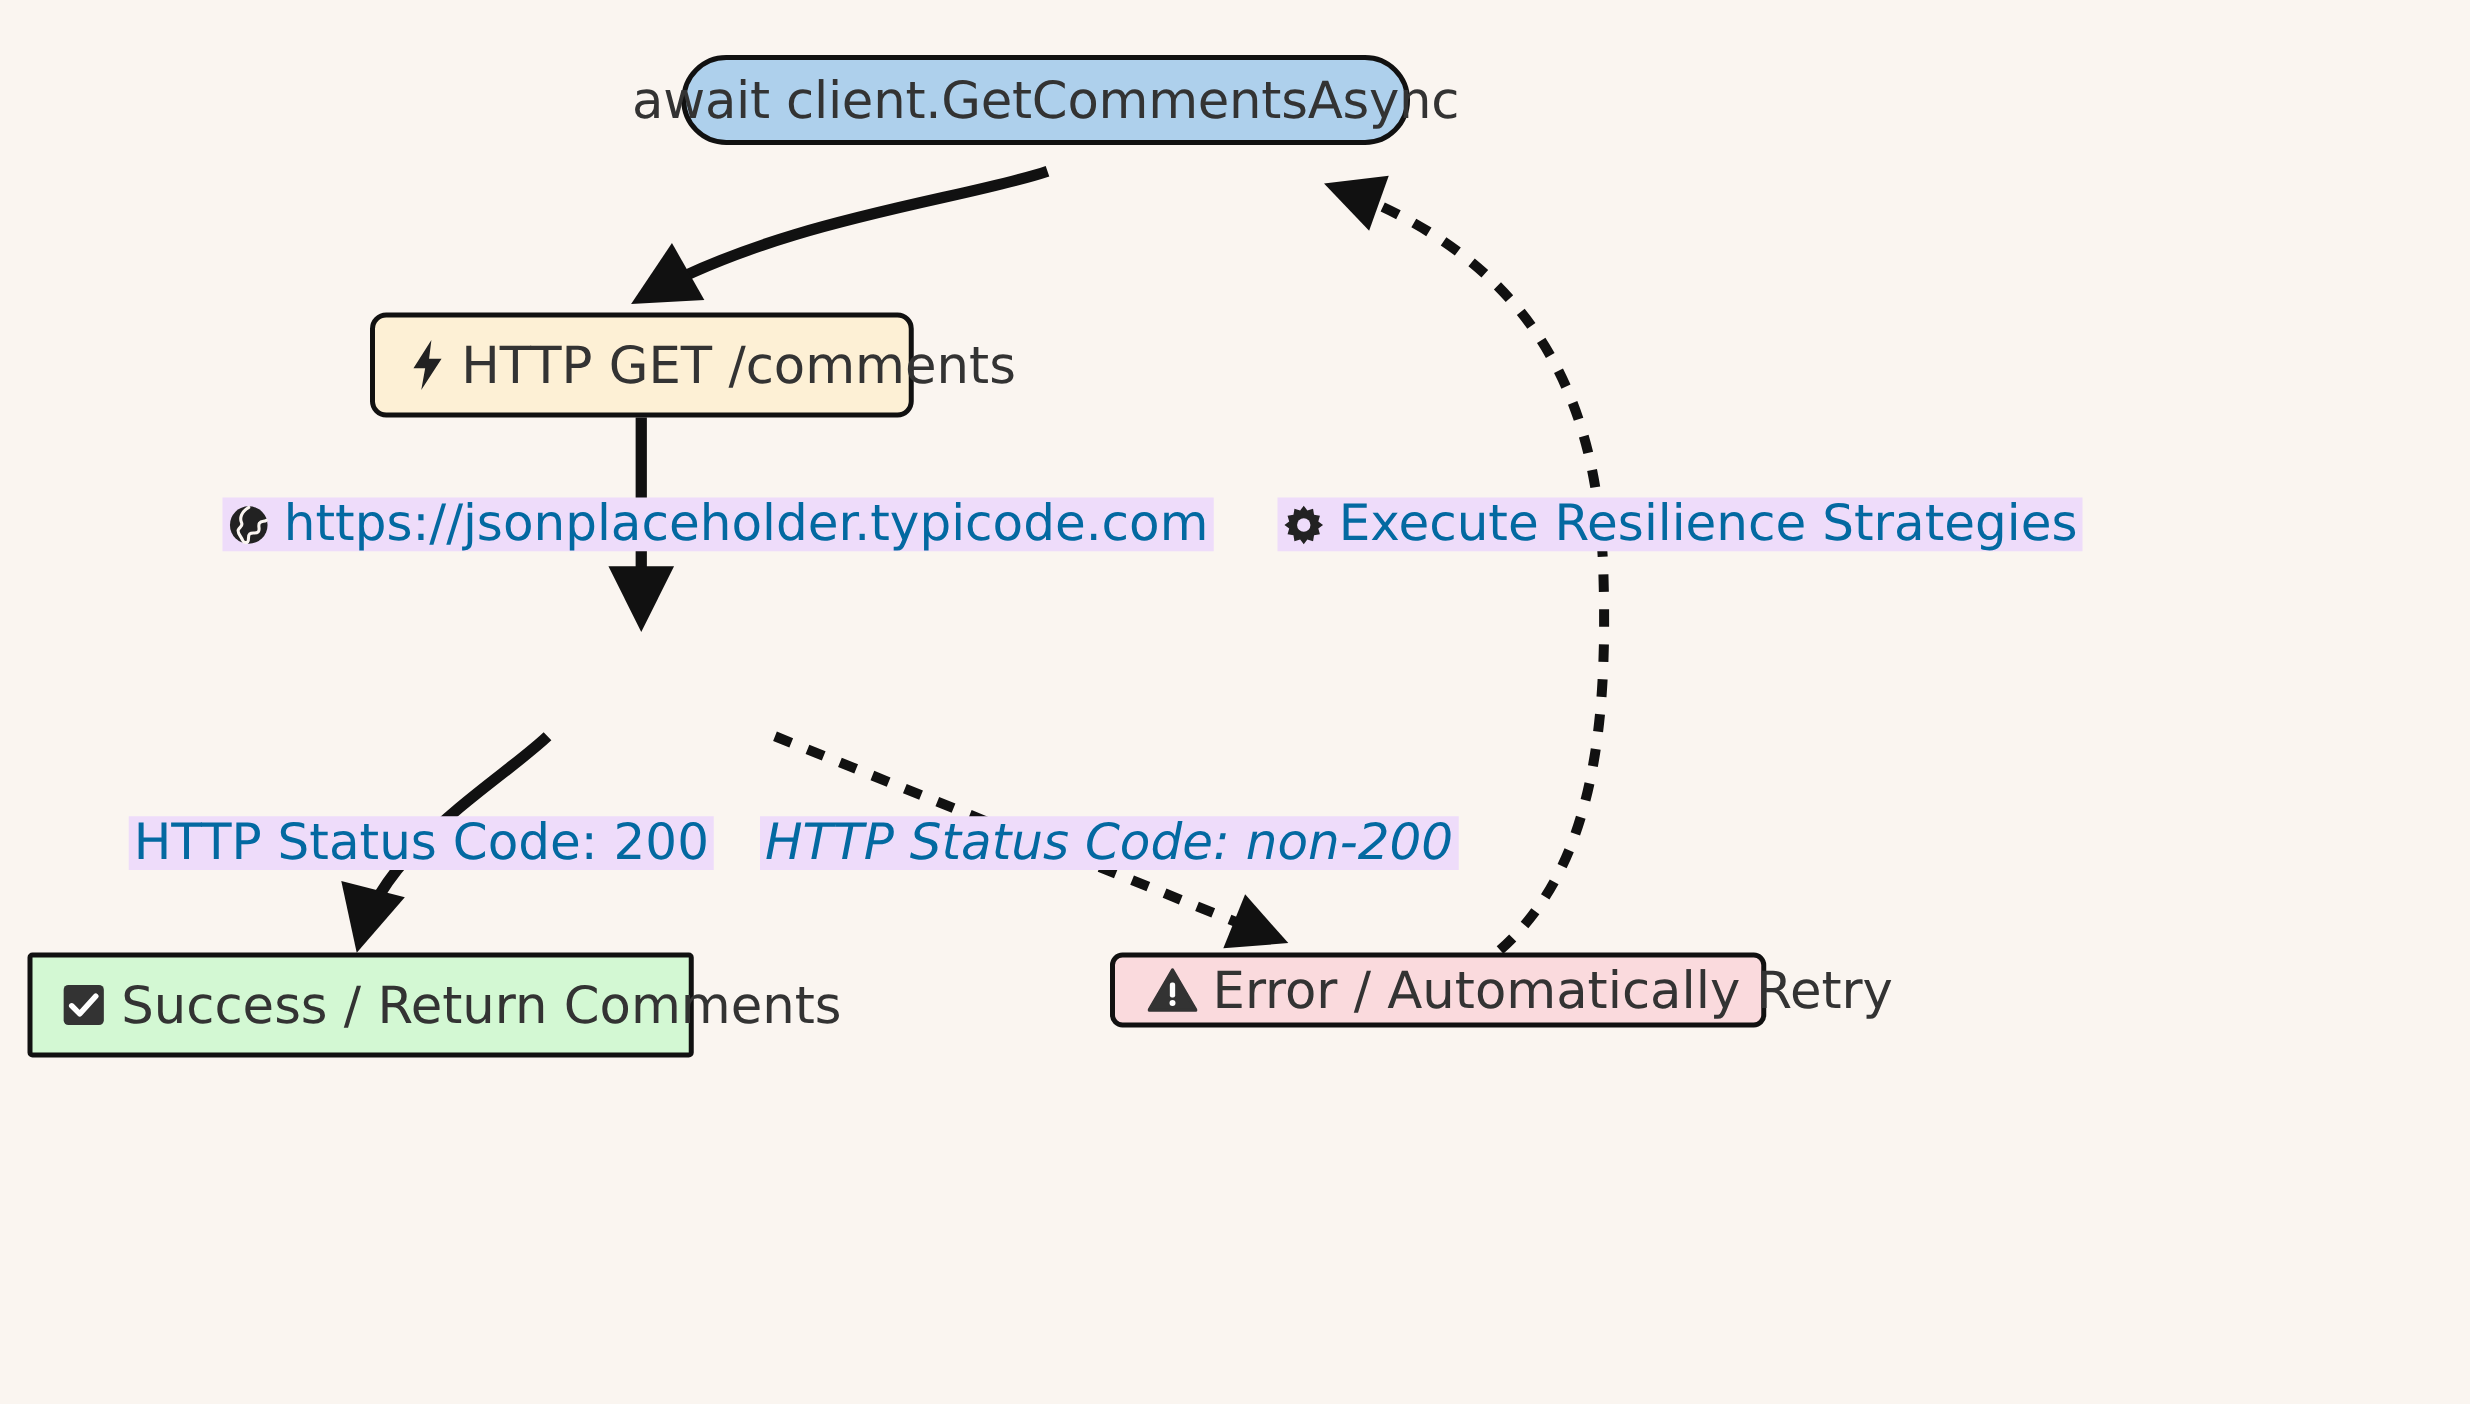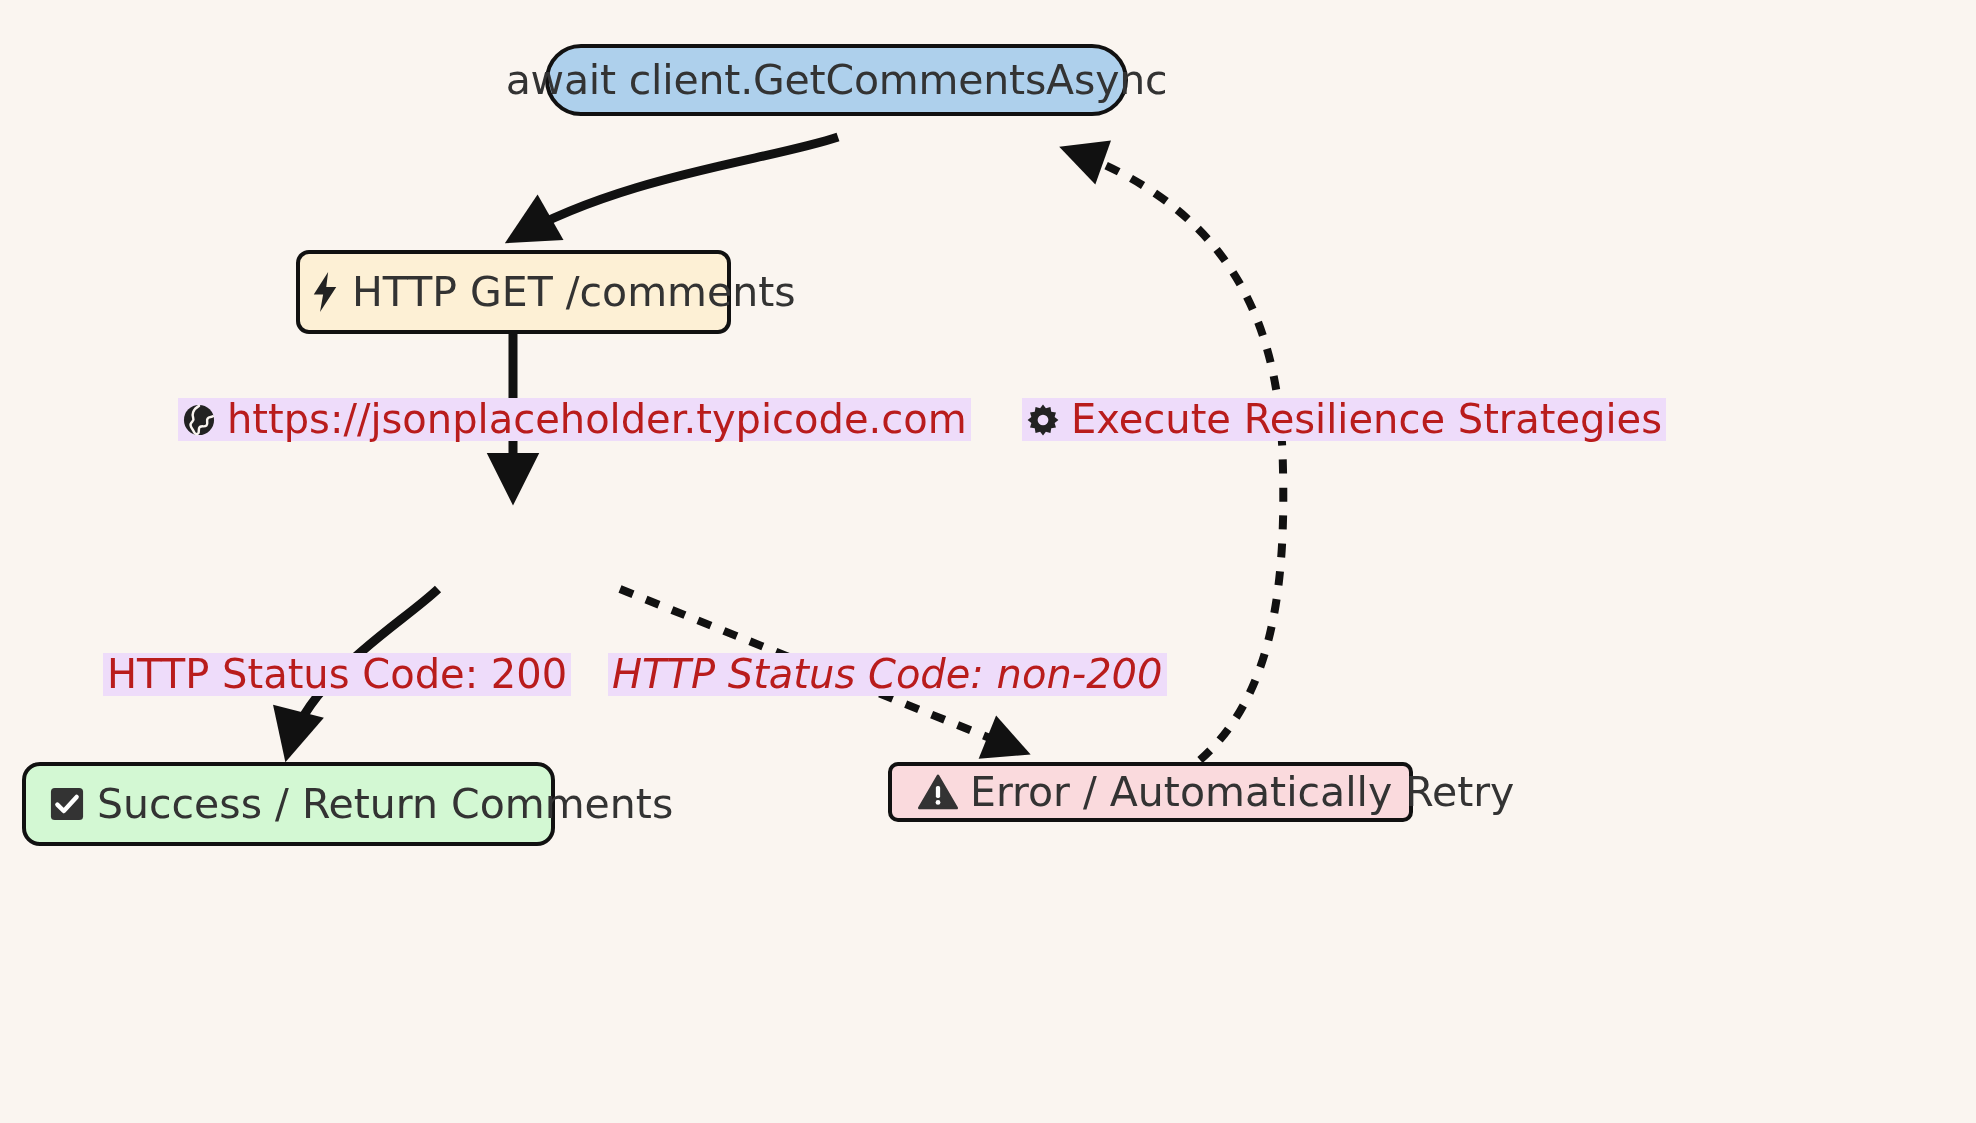--- a/index.html
+++ b/index.html
@@ -60,21 +60,21 @@
 
   
   #node-httpget {
     left: 296px;
     top: 250px;
     width: 435px;
     height: 84px;
     background: #fdf0d5;
     border: 4px solid #111111;
     border-radius: 13px;
-    padding-left: 10px;
+    padding-left: 27px;
     font-size: 41px;
     text-align: center;
   }
 
   
   #node-response {
     left: 267px;
     top: 505px;
     width: 491px;
     height: 84px;
@@ -91,21 +91,21 @@
   }
 
   
   #node-success {
     left: 22px;
     top: 762px;
     width: 533px;
     height: 84px;
     background: #d3f8d3;
     border: 4px solid #111111;
-    border-radius: 18px;
+    border-radius: 4px;
     padding-left: 23px;
     font-size: 41px;
   }
 
   
   #node-error {
     left: 888px;
     top: 762px;
     width: 525px;
     height: 60px;
@@ -113,21 +113,21 @@
     border: 4px solid #111111;
     border-radius: 10px;
     padding-left: 26px;
     font-size: 41px;
   }
 
   
   .edge-label {
     position: absolute;
     background: #eedcfa;
-    color: #b91c1c;
+    color: #0369a1;
     font-size: 40px;
     line-height: 43px;
     white-space: nowrap;
     z-index: 4;
     display: flex;
     align-items: center;
     padding: 0 4px;
     box-sizing: border-box;
   }
   .edge-label .nicon {

